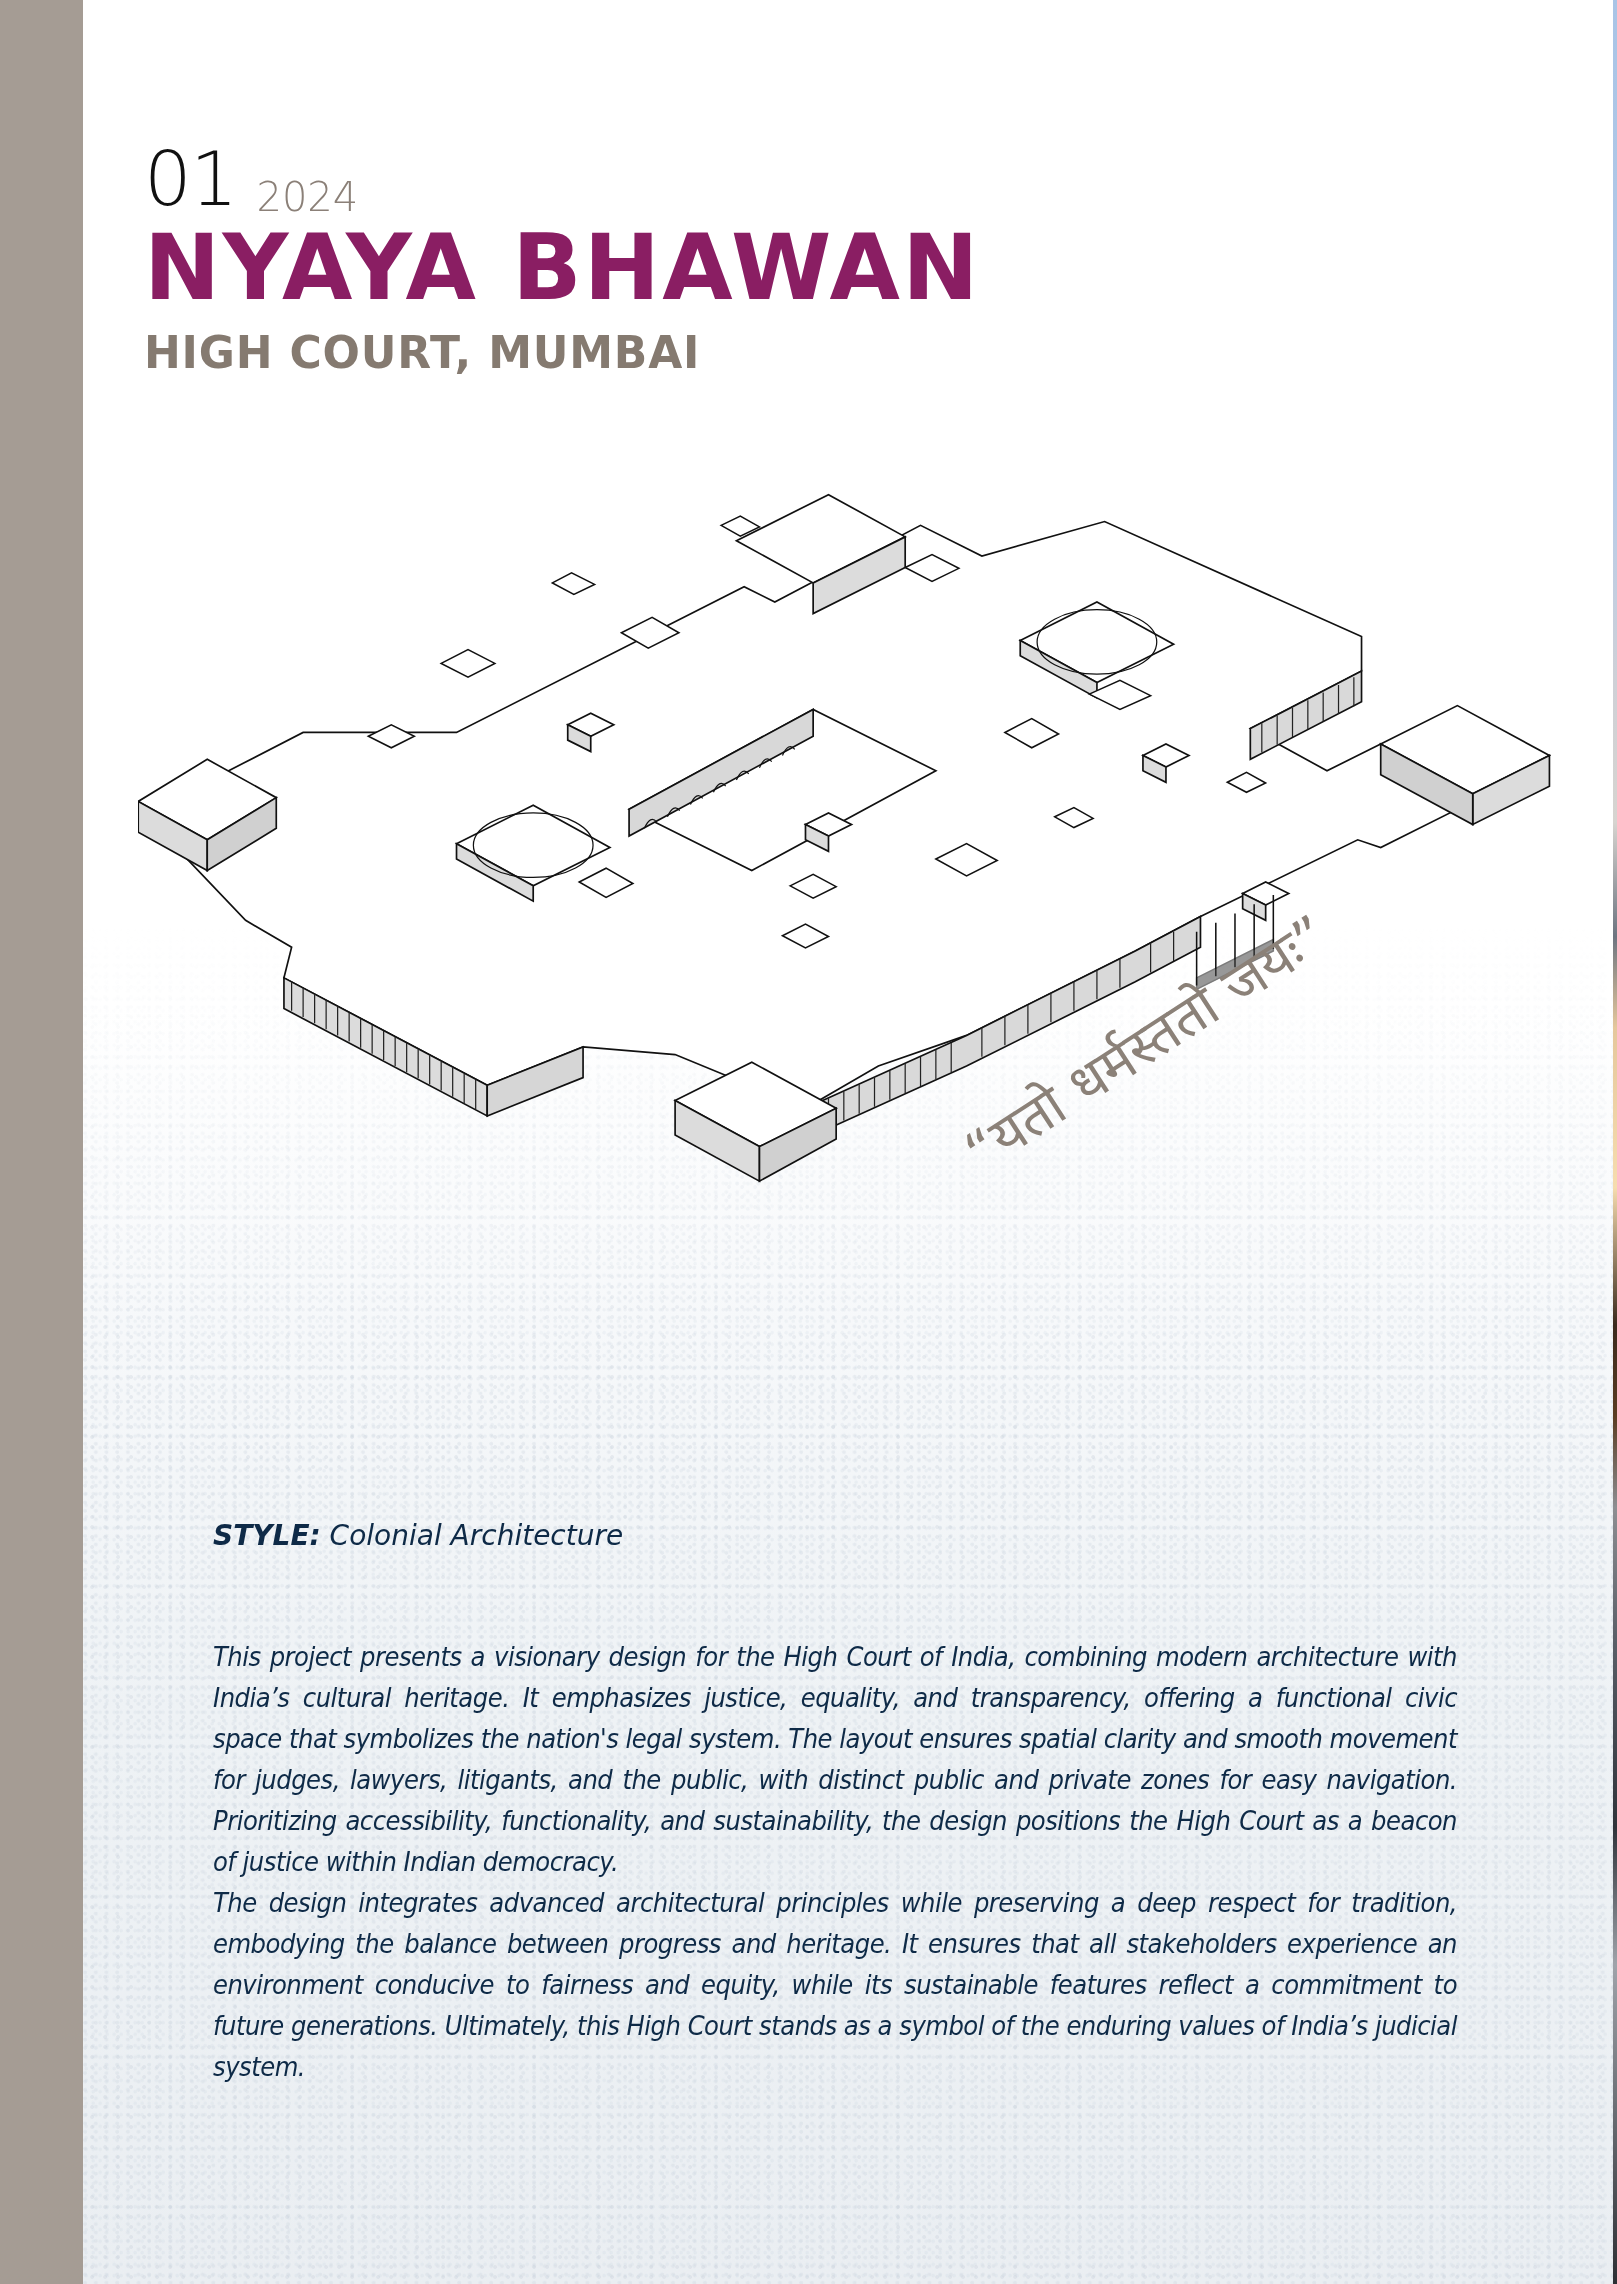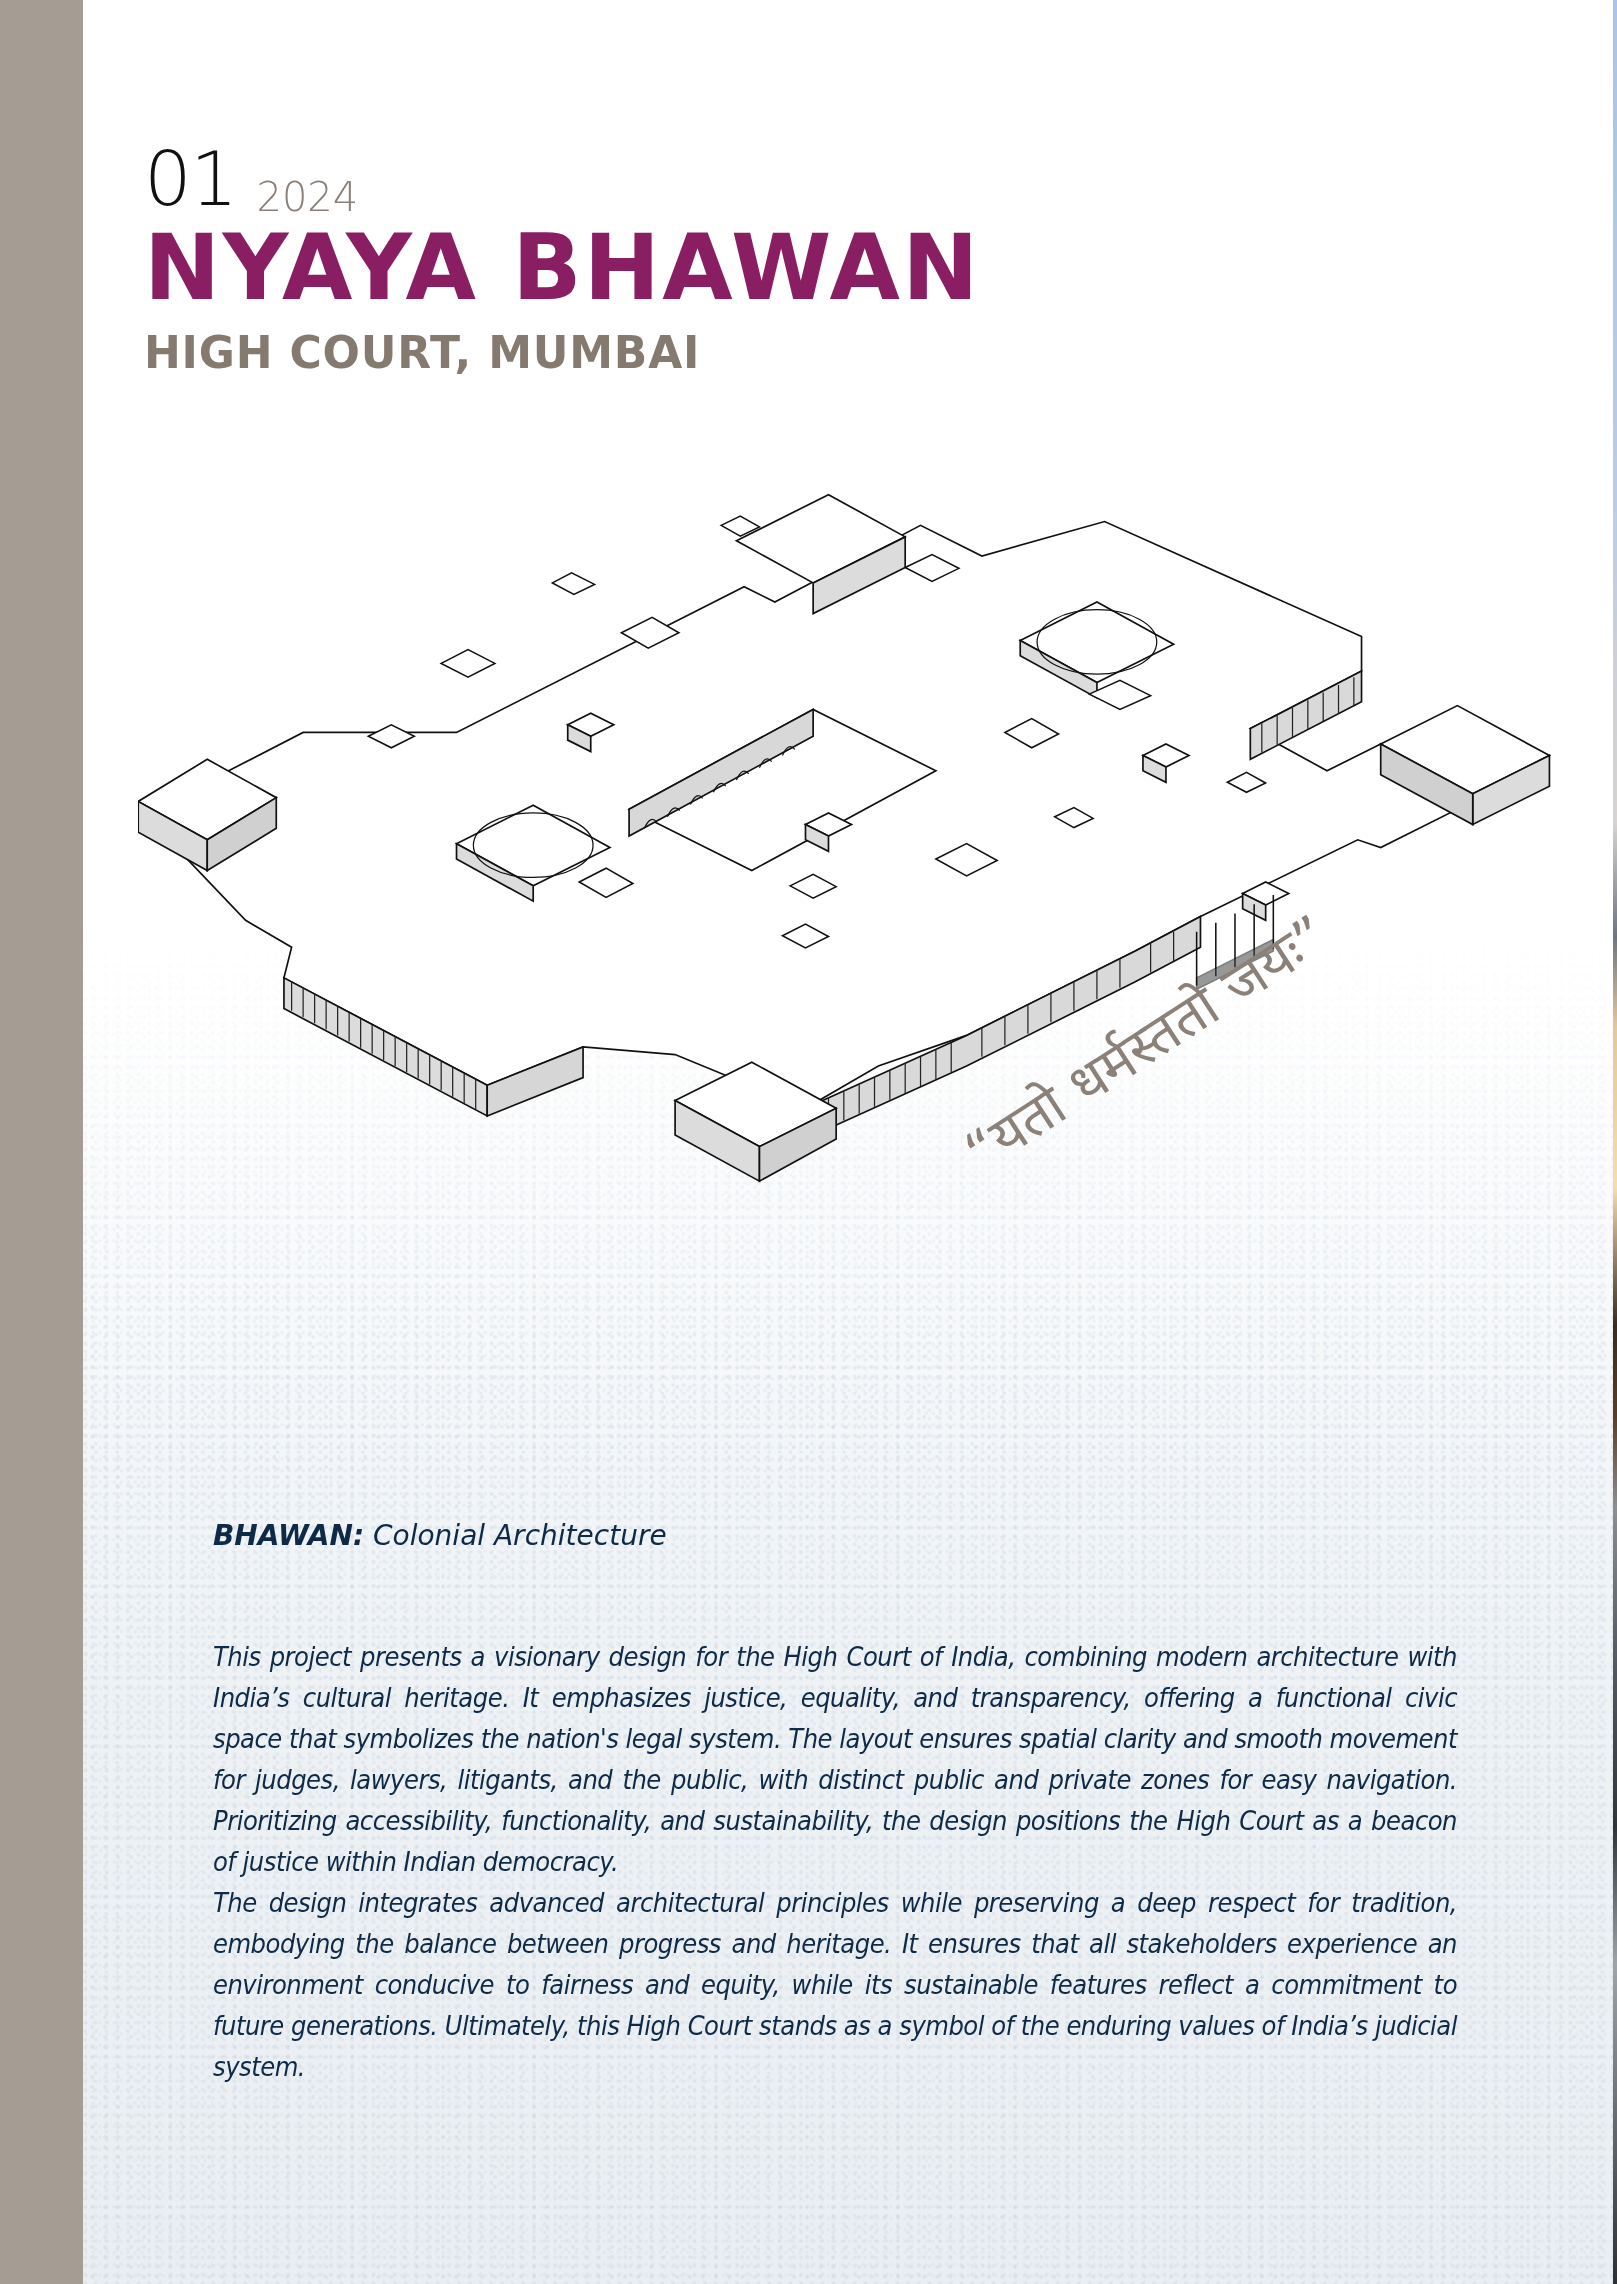--- a/index.html
+++ b/index.html
@@ -176,21 +176,21 @@
   <g stroke-width="2">
     <path d="M1380,640 l0,70 M1405,628 l0,70 M1430,616 l0,70 M1455,604 l0,70 M1480,592 l0,70"></path>
     <polygon fill="#444" opacity="0.55" points="1380,700 1480,650 1480,665 1380,715"></polygon>
   </g>
 </svg>
 
 <div class="motto">“यतो धर्मस्ततो जयः”</div>
 
 <div class="meta">
   <div>
-    <b>BHAWAN:</b><span> Colonial Architecture</span>
+    <b>STYLE:</b><span> Colonial Architecture</span>
   </div>
 </div>
 
 <div class="desc">
   <p>This project presents a visionary design for the High Court of India, combining modern architecture with India’s cultural heritage. It emphasizes justice, equality, and transparency, offering a functional civic space that symbolizes the nation's legal system. The layout ensures spatial clarity and smooth movement for judges, lawyers, litigants, and the public, with distinct public and private zones for easy navigation. Prioritizing accessibility, functionality, and sustainability, the design positions the High Court as a beacon of justice within Indian democracy.</p>
   <p>The design integrates advanced architectural principles while preserving a deep respect for tradition, embodying the balance between progress and heritage. It ensures that all stakeholders experience an environment conducive to fairness and equity, while its sustainable features reflect a commitment to future generations. Ultimately, this High Court stands as a symbol of the enduring values of India’s judicial system.</p>
 </div>
 
 
 </body></html>

